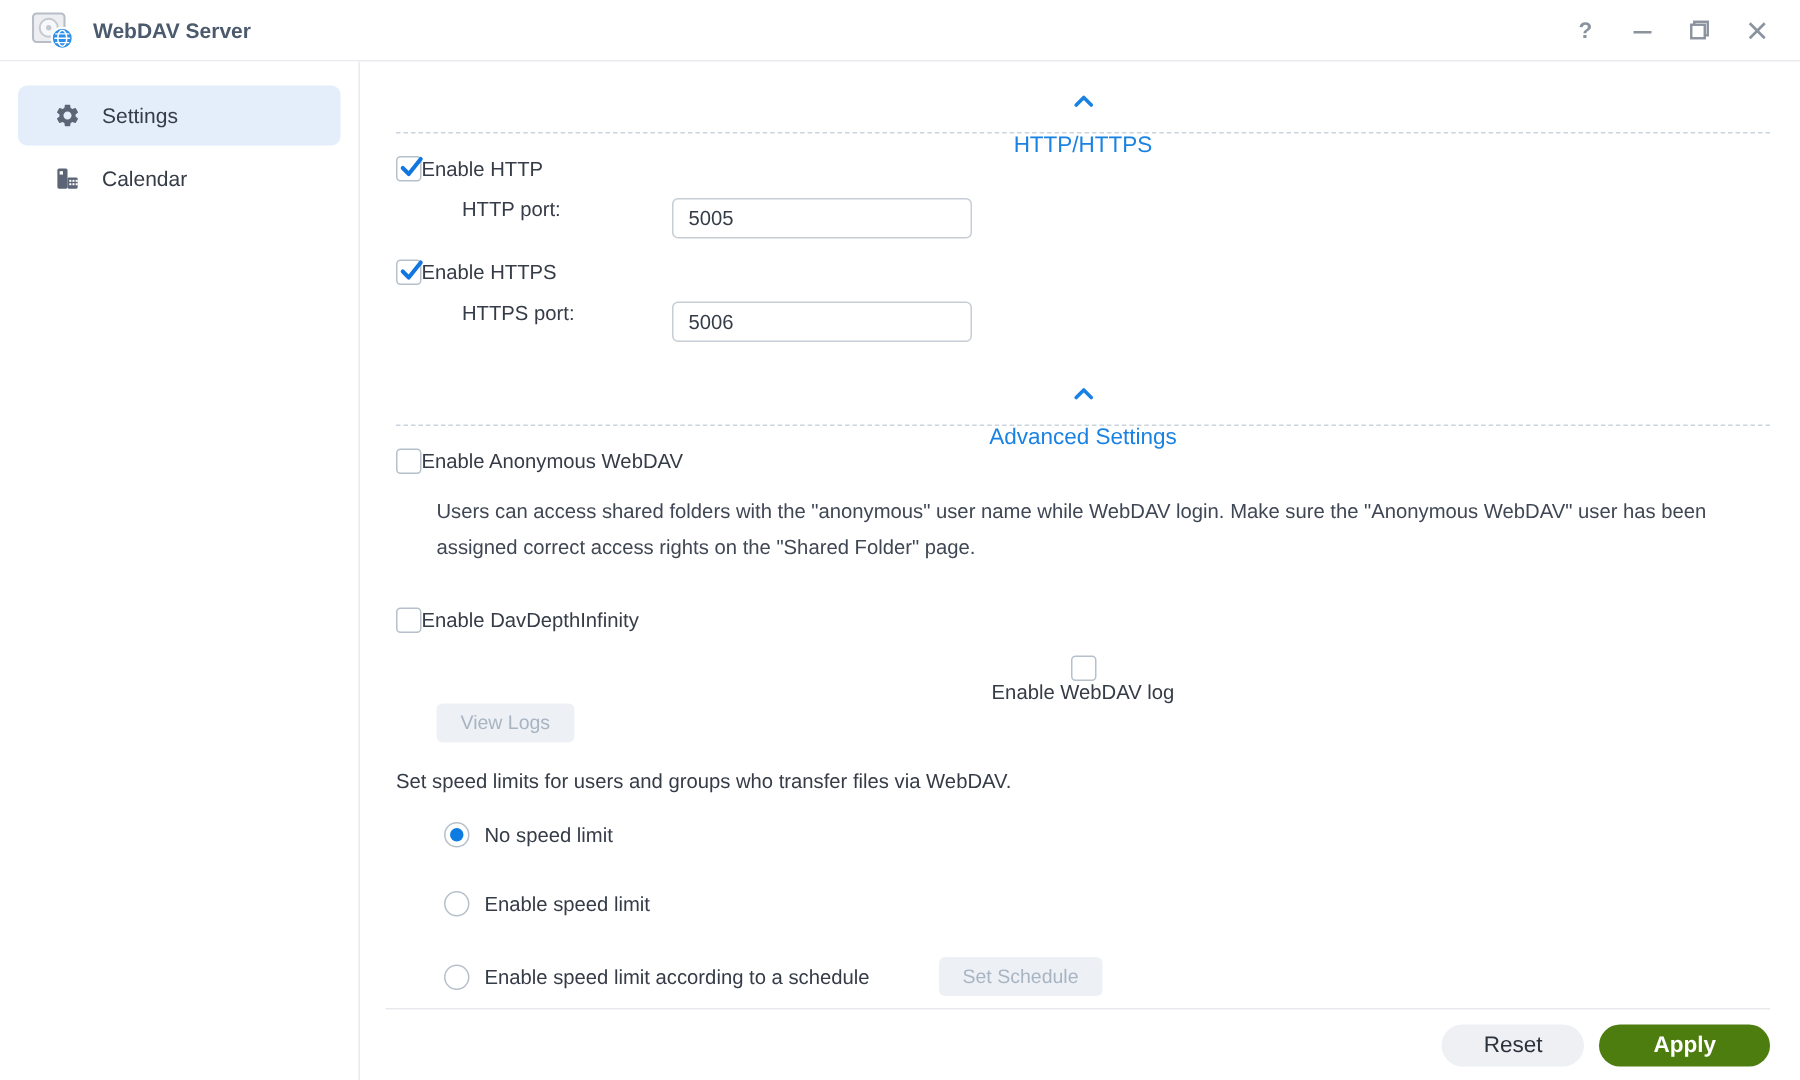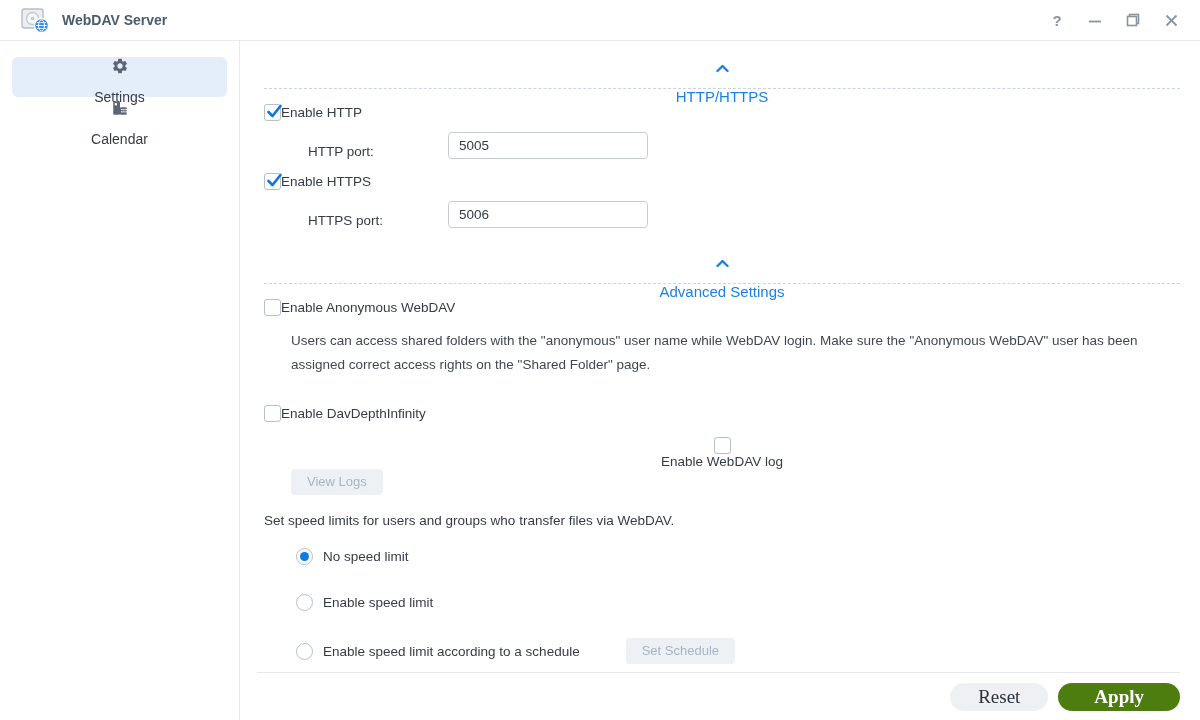--- a/index.html
+++ b/index.html
@@ -24,21 +24,21 @@
     width:18px; height:18px; display:flex; align-items:center; justify-content:center;
     color:#8a939e; cursor:pointer; background:none; border:none;
   }
   .help-btn { font-size:15px; font-weight:bold; color:#8a939e; }
 
   
   .app-body { flex:1; display:flex; min-height:0; }
   .sidebar { width:240px; flex:none; border-right:1px solid #e8eaed; padding:16px 12px 0 12px; background:#fff; }
   .side-item {
     height:40px; border-radius:6px; display:flex; align-items:center;
-    padding:0 16px; gap:14px; font-size:14px; color:#353c47; cursor:pointer; margin-bottom:2px;flex-direction:column;
+    padding:0 24px; gap:14px; font-size:14px; color:#353c47; cursor:pointer; margin-bottom:2px;
   }
   .side-item.selected { background:#e4eefa; }
   .side-icon { width:18px; height:18px; flex:none; display:flex; }
 
   .main { flex:1; display:flex; flex-direction:column; min-width:0; }
   .content { flex:1; padding:18px 20px 0 24px; overflow:hidden; }
 
   
   .section-header {
     display:flex; align-items:center; gap:12px; height:22px;
@@ -48,21 +48,21 @@
 
   .check-row { display:flex; align-items:center; height:20px; margin-top:13px; }
   .checkbox {
     width:17px; height:17px; border:1px solid #b6c0cb; border-radius:3px;
     background:#fff; position:relative; flex:none; cursor:pointer;
   }
   .checkbox .check { visibility:hidden; position:absolute; left:0px; top:-3px; }
   .checkbox.checked .check { visibility:visible; }
   .row-label { color:#353c47; }
 
-  .port-row { display:flex; align-items:flex-end; height:27px; margin:10px 0 0 44px; }
+  .port-row { display:flex; align-items:flex-start; height:27px; margin:10px 0 0 44px; }
   .port-label { width:140px; color:#353c47; }
   .port-input {
     width:200px; height:27px; border:1px solid #c6cdd5; border-radius:4px;
     padding:0 10px; font-family:inherit; font-size:13.5px; color:#353c47; background:#fff;
   }
 
   .desc { margin:12px 0 0 27px; max-width:890px; line-height:24px; color:#404754; }
 
   .btn-muted {
     display:inline-block; background:#edf1f6; color:#a9b4c2; border:none;
@@ -86,22 +86,22 @@
   .radio.selected .dot { display:block; }
   .set-schedule { margin-left:36px; }
   .slm-btn { margin:10px 0 0 28px; }
 
   
   .footer {
     height:48px; flex:none; border-top:1px solid #e7e9ec; margin:0 20px 0 17px;
     display:flex; align-items:center; justify-content:flex-end; gap:10px;
   }
   .btn-pill {
-    height:28px; border-radius:14px; border:none; font-family:Liberation Serif, serif;
-    font-size:19px; cursor:pointer;
+    height:28px; border-radius:14px; border:none; font-family:Liberation Sans, sans-serif;
+    font-size:15px; cursor:pointer;
   }
   .btn-reset { background:#eef0f3; color:#2b323c; padding:0 28px; }
   .btn-apply { background:#4d7c0f; color:#fff; font-weight:bold; padding:0 36px; }
 </style>
 </head>
 <body>
 
 <div class="window">
 
   <div class="titlebar">

